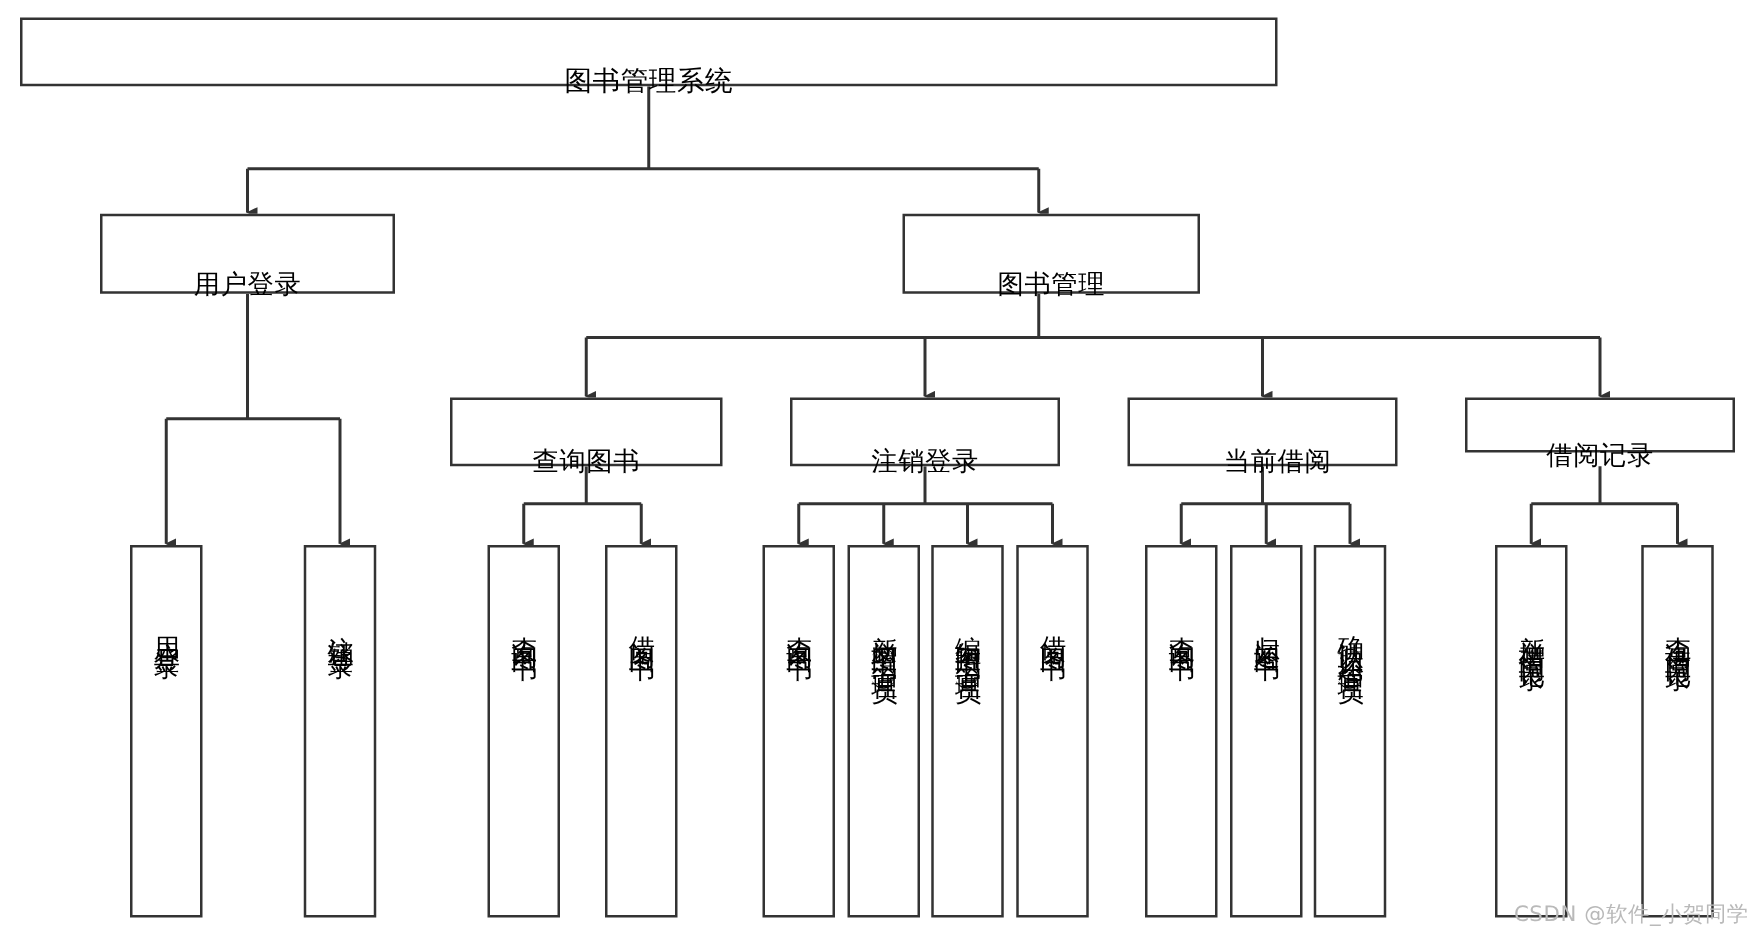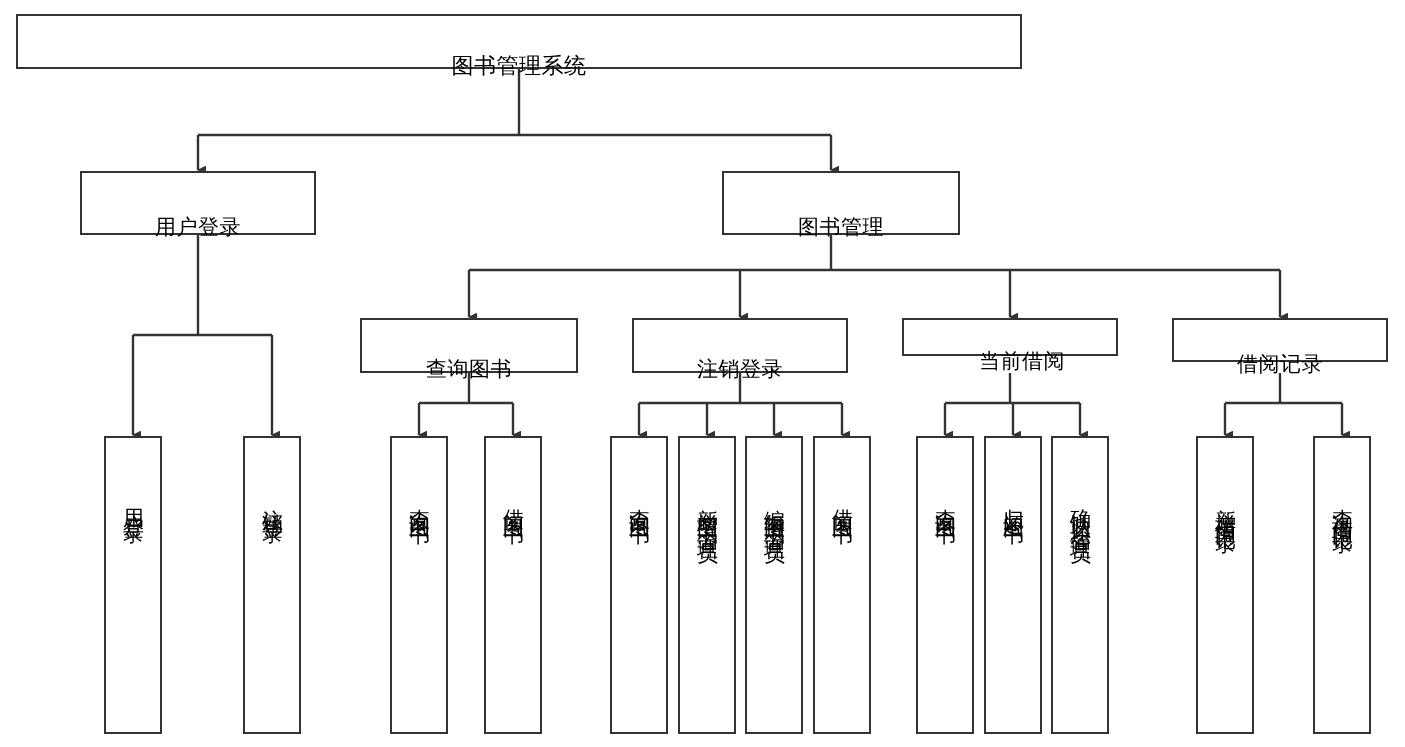--- a/index.html
+++ b/index.html
@@ -131,21 +131,21 @@
       </div>
       <div class="node horiz" id="node-book-manage" style="left: 722px; top: 171px; width: 238px; height: 64px;">
         <span class="node-label">图书管理</span>
       </div>
       <div class="node horiz" id="node-new-book-rec" style="left: 360px; top: 318px; width: 218px; height: 55px;">
         <span class="node-label">查询图书</span>
       </div>
       <div class="node horiz" id="node-book-borrow" style="left: 632px; top: 318px; width: 216px; height: 55px;">
         <span class="node-label">注销登录</span>
       </div>
-      <div class="node horiz" id="node-current-borrow" style="left: 902px; top: 318px; width: 216px; height: 38px; padding-left: 24px;">
+      <div class="node horiz" id="node-current-borrow" style="left: 902px; top: 318px; width: 216px; height: 55px; padding-left: 24px;">
         <span class="node-label">当前借阅</span>
       </div>
       <div class="node horiz" id="node-borrow-record" style="left: 1172px; top: 318px; width: 216px; height: 44px;">
         <span class="node-label">借阅记录</span>
       </div>
       <div class="node vert" id="node-leaf-user-login" style="left: 104px; top: 436px; width: 58px; height: 298px;">
         <span class="node-label">用户登录</span>
       </div>
       <div class="node vert" id="node-leaf-logout" style="left: 243px; top: 436px; width: 58px; height: 298px;">
         <span class="node-label">注销登录</span>
@@ -178,14 +178,15 @@
         <span class="node-label">确认归还（管理员）</span>
       </div>
       <div class="node vert" id="node-leaf-br-add" style="left: 1196px; top: 436px; width: 58px; height: 298px;">
         <span class="node-label">新增借阅记录</span>
       </div>
       <div class="node vert" id="node-leaf-br-query" style="left: 1313px; top: 436px; width: 58px; height: 298px;">
         <span class="node-label">查询借阅记录</span>
       </div>
     </div>
 
+  <div id="watermark">CSDN @软件_小贺同学</div>
 
 </div>
 
 </body></html>

